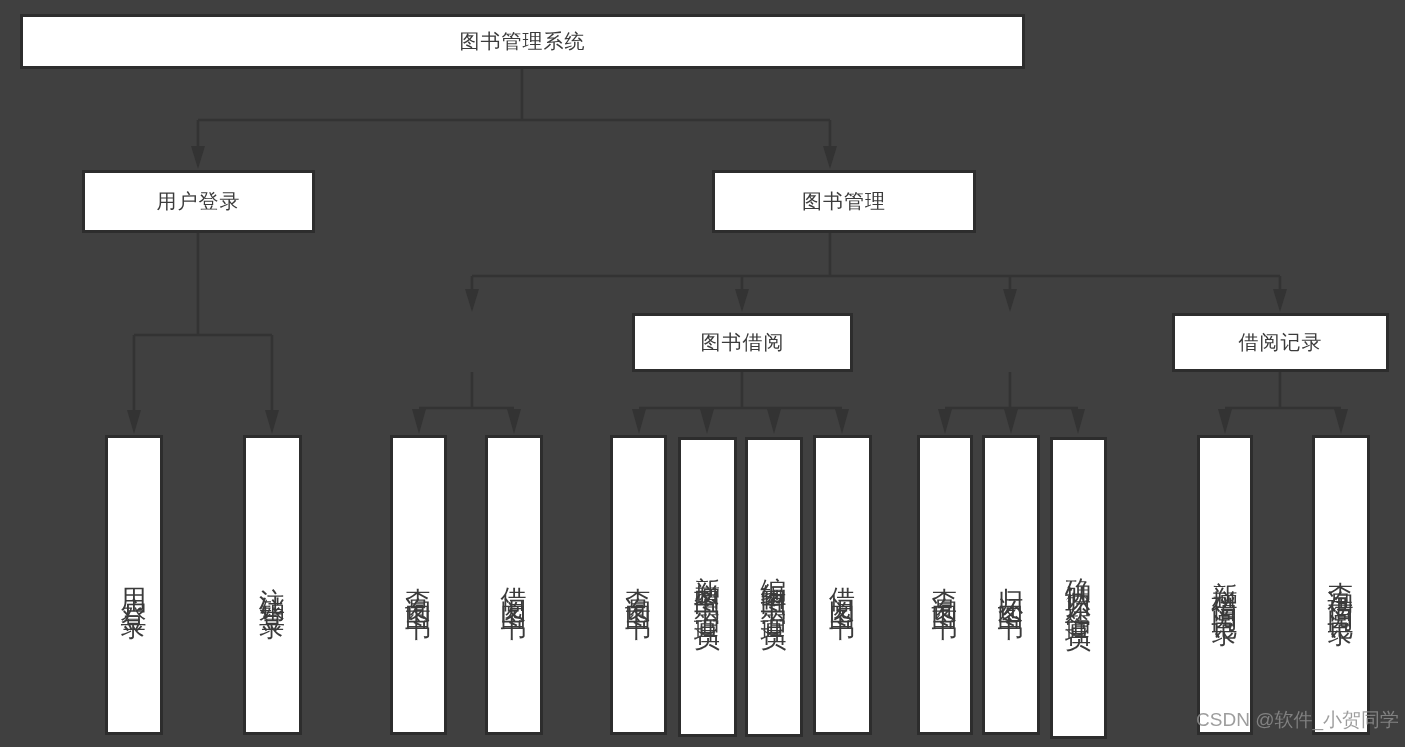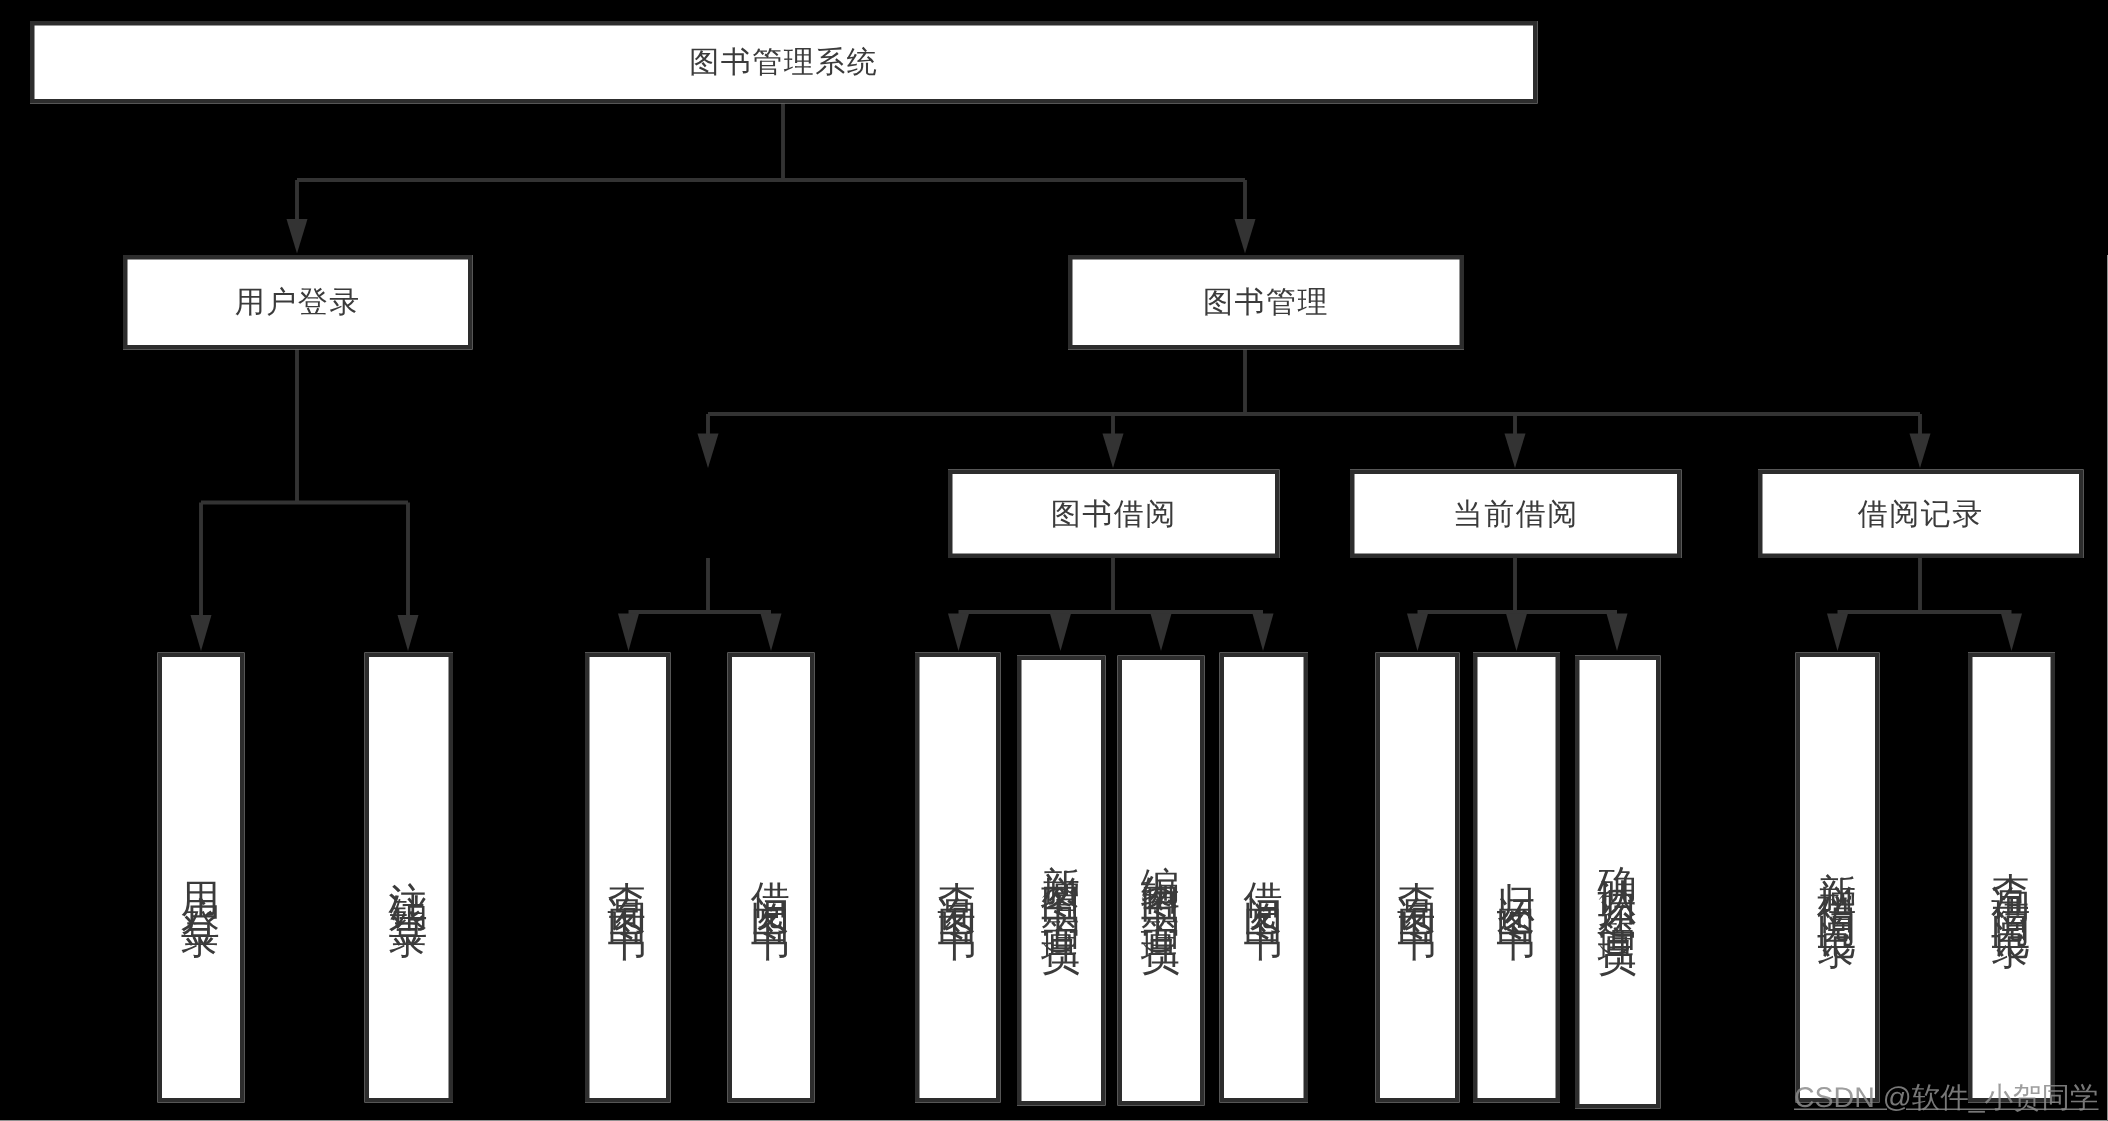--- a/index.html
+++ b/index.html
@@ -1,20 +1,20 @@
 <!DOCTYPE html>
 <html><head>
 <meta charset="utf-8">
 <style>
   html, body { margin: 0; padding: 0; background: #ffffff; }
   .canvas {
     position: relative;
     width: 1405px;
     height: 747px;
-    background: #000000;
+    background: #404040;
     overflow: hidden;
     font-family: "Liberation Sans", sans-serif;
   }
   .connectors {
     position: absolute;
     left: 0; top: 0;
     width: 1405px; height: 747px;
     z-index: 1;
   }
   .connectors .line {
@@ -47,26 +47,25 @@
     writing-mode: vertical-rl;
     text-orientation: mixed;
     font-size: 26px;
     letter-spacing: 9px;
     line-height: 1;
     color: #3b3b3b;
   }
   .watermark {
     position: absolute;
     right: 6px;
-    bottom: 2px;
+    bottom: 14px;
     font-size: 19px;
     color: rgba(140, 140, 140, 0.85);
     z-index: 3;
     white-space: nowrap;
-    text-decoration: underline;
   }
 </style>
 </head>
 <body>
 
 <div class="canvas">
 
   <svg class="connectors" viewBox="0 0 1405 747" xmlns="http://www.w3.org/2000/svg">
     <g>
       <path class="line" d="M522 69 V120 M198 120 H830 M198 120 V147 M830 120 V147"></path>
@@ -117,23 +116,20 @@
   <div class="node" style="left:82px; top:170px; width:233px; height:63px;">
     <span class="hlabel">用户登录</span>
   </div>
   <div class="node" style="left:712px; top:170px; width:264px; height:63px;">
     <span class="hlabel">图书管理</span>
   </div>
 
   <div class="node" style="left:632px; top:313px; width:221px; height:59px;">
     <span class="hlabel">图书借阅</span>
   </div>
-  <div class="node" style="left:900px; top:313px; width:221px; height:59px;">
-    <span class="hlabel">当前借阅</span>
-  </div>
   <div class="node" style="left:1172px; top:313px; width:217px; height:59px;">
     <span class="hlabel">借阅记录</span>
   </div>
 
   <div class="node leaf" style="left:105px; top:435px; width:58px; height:300px;">
     <span class="vtext">用户登录</span>
   </div>
   <div class="node leaf" style="left:243px; top:435px; width:59px; height:300px;">
     <span class="vtext">注销登录</span>
   </div>

